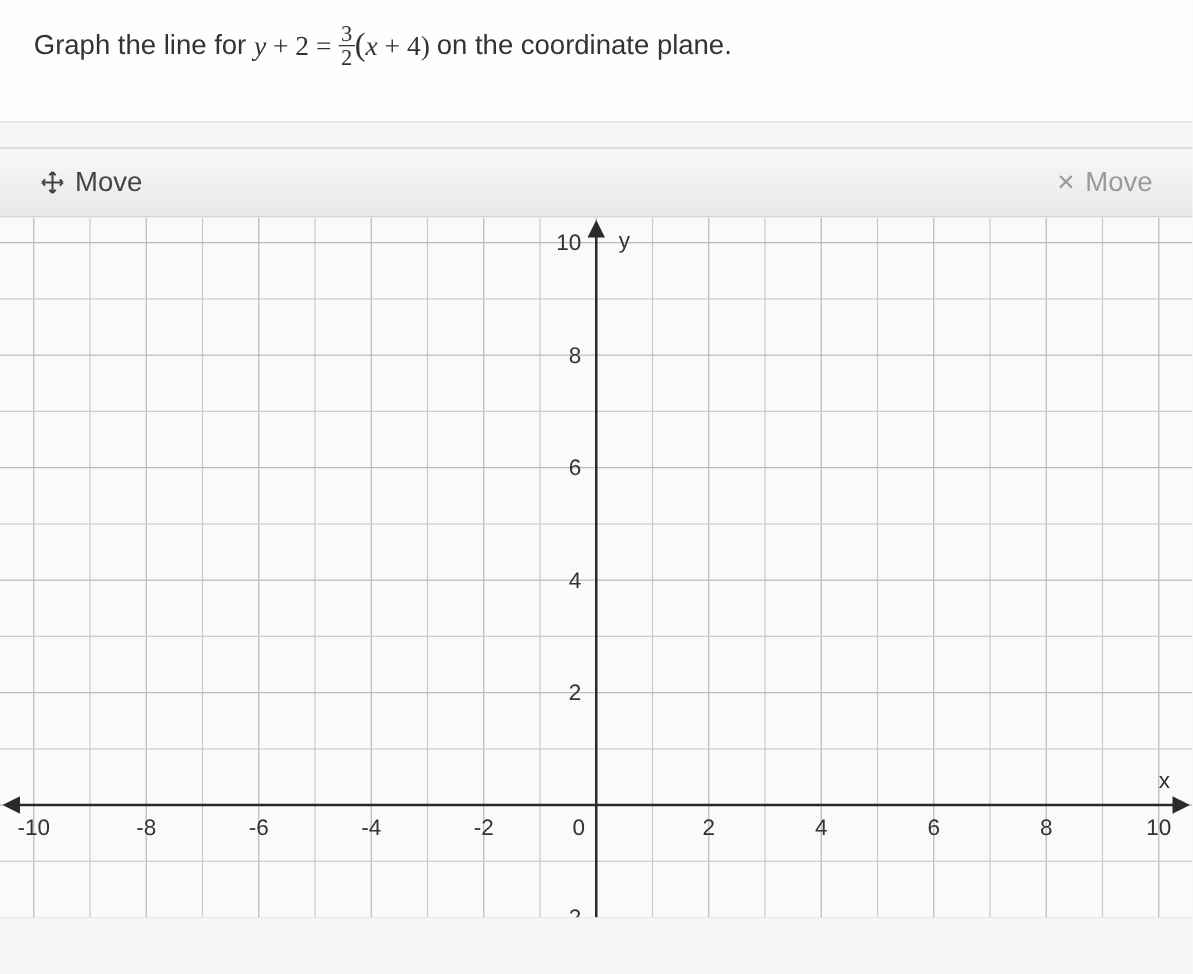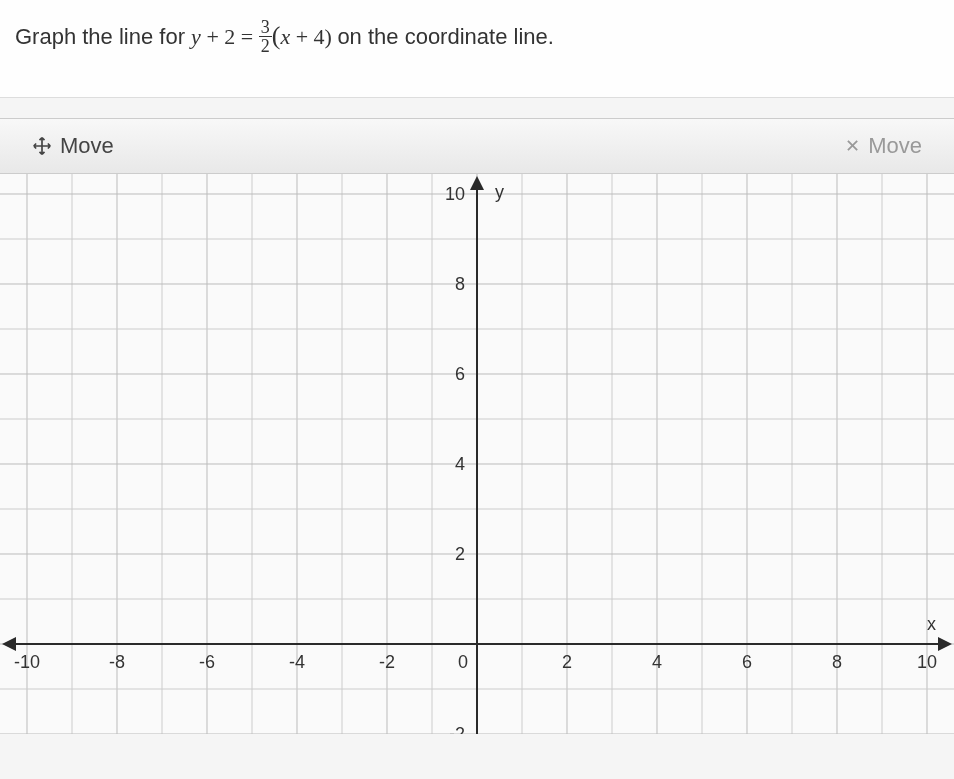--- a/index.html
+++ b/index.html
@@ -5,21 +5,21 @@
     * { margin: 0; padding: 0; box-sizing: border-box; }
     body {
       font-family: Arial, sans-serif;
       background: #f5f5f5;
       width: 954px;
       height: 779px;
       overflow: hidden;
     }
     .question-area {
       background: #fefefe;
-      padding: 20px 15px 40px 15px;
+      padding: 20px 15px 40px 27px;
       font-size: 22px;
       color: #333;
       border-bottom: 1px solid #ddd;
     }
     .question-area .math {
       font-family: 'Times New Roman', serif;
       font-style: italic;
     }
     .frac {
       display: inline-block;
@@ -87,21 +87,21 @@
     }
   </style>
 </head>
 <body>
 
 <div class="question-area">
   <span>Graph the line for </span>
   <span class="math">
     <span>y</span><span style="font-style:normal"> + 2 = </span><span class="frac" style="font-style:normal"><span class="num">3</span><span class="den">2</span></span><span style="font-style:normal;font-size:26px">(</span><span>x</span><span style="font-style:normal"> + 4)</span>
   </span>
-  <span> on the coordinate line.</span>
+  <span> on the coordinate plane.</span>
 </div>
 
 <div class="toolbar">
   <div class="tool-btn">
     <svg class="icon-svg" viewBox="0 0 24 24" fill="none" stroke="#444" stroke-width="2">
       <path d="M12 2 L12 22 M2 12 L22 12 M12 2 L9 5 M12 2 L15 5 M12 22 L9 19 M12 22 L15 19 M2 12 L5 9 M2 12 L5 15 M22 12 L19 9 M22 12 L19 15"></path>
     </svg>
     <span>Move</span>
   </div>
   <div class="toolbar-spacer"></div>

